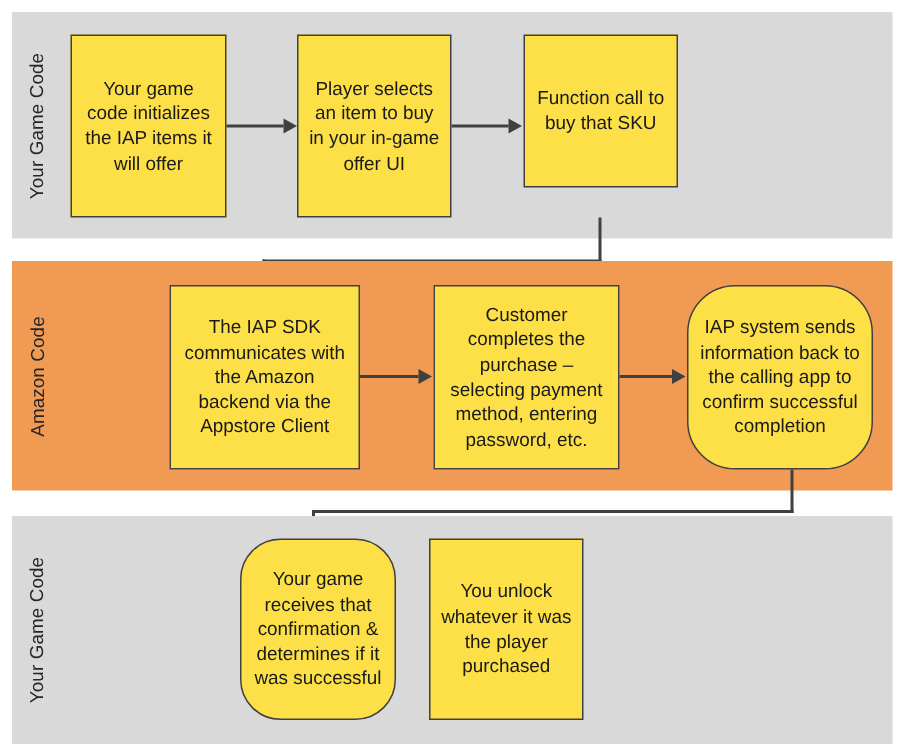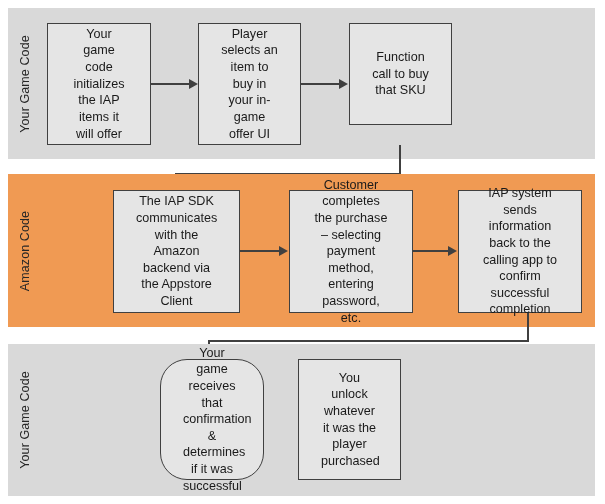--- a/index.html
+++ b/index.html
@@ -44,30 +44,30 @@
   }
   .lane-label span {
     transform: rotate(-90deg);
     display: block;
   }
 
   
   .node {
     position: absolute;
     box-sizing: border-box;
-    background: #e5e5e5;
+    background: #fde047;
     border: 1.6px solid #404040;
     display: flex;
     align-items: center;
     justify-content: center;
     text-align: center;
     font-size: 12.6px;
     line-height: 1.32;
     color: #1a1a1a;
-    padding: 4px 22px;
+    padding: 4px 6px;
   }
   .node-inner { width: 100%; }
 
   
   .conn {
     position: absolute;
     background: #404040;
   }
   .conn-h { height: 2px; }
   .conn-v { width: 2px; }
@@ -128,21 +128,21 @@
   </div>
 
   <div class="node" style="left:113px; top:190px; width:127px; height:123px;">
     <div class="node-inner">The IAP SDK communicates with the Amazon backend via the Appstore Client</div>
   </div>
 
   <div class="node" style="left:289px; top:190px; width:124px; height:123px;">
     <div class="node-inner">Customer completes the purchase – selecting payment method, entering password, etc.</div>
   </div>
 
-  <div class="node" style="left:458px; top:190px; width:124px; height:123px;">
+  <div class="node" style="left:458px; top:190px; width:124px; height:123px;border-radius:32px;">
     <div class="node-inner">IAP system sends information back to the calling app to confirm successful completion</div>
   </div>
 
   <div class="conn conn-h" style="left:240px; top:250px; width:39px;"></div>
   <div class="arrow-right" style="left:279px; top:245.5px;"></div>
 
   <div class="conn conn-h" style="left:413px; top:250px; width:35px;"></div>
   <div class="arrow-right" style="left:448px; top:245.5px;"></div>
 
   <div class="conn conn-v" style="left:527px; top:313px; height:29px;"></div>
@@ -153,18 +153,18 @@
   <div class="lane lane-gray" style="top:344px; height:152px;">
     <div class="lane-label">
       <span>Your Game Code</span>
     </div>
   </div>
 
   <div class="node" style="left:160px; top:359px; width:104px; height:121px;border-radius:27px;">
     <div class="node-inner">Your game receives that confirmation &amp; determines if it was successful</div>
   </div>
 
-  <div class="node" style="left:298px; top:359px; width:103px; height:121px;justify-content:center;">
+  <div class="node" style="left:286px; top:359px; width:103px; height:121px;justify-content:center;">
     <div class="node-inner">You unlock whatever it was the player purchased</div>
   </div>
 
 
 </div>
 
 </body></html>

